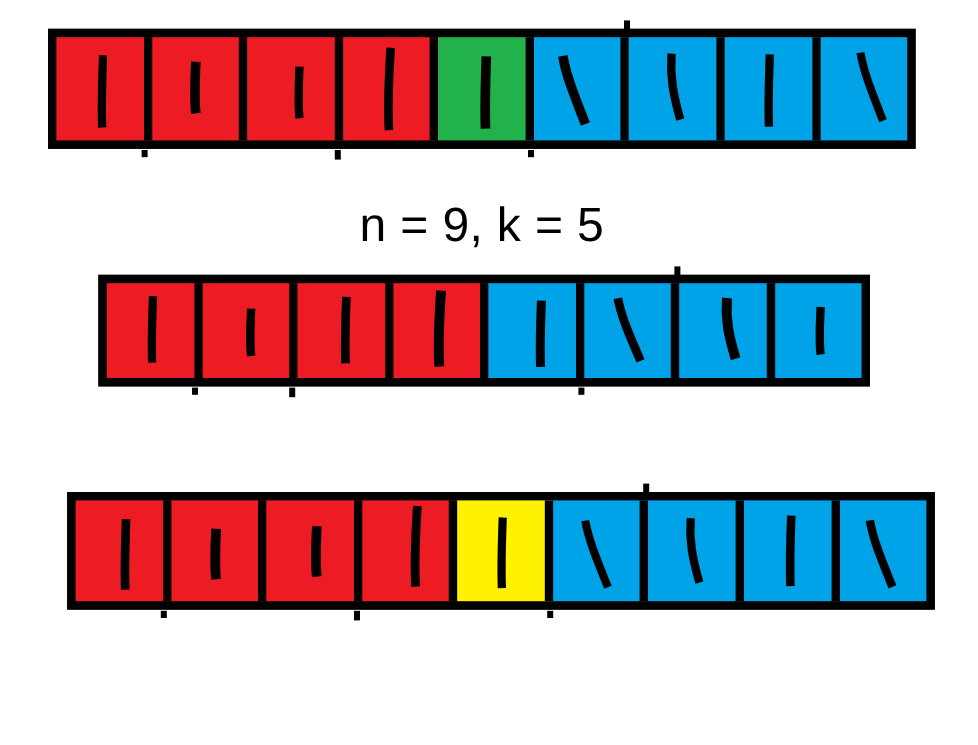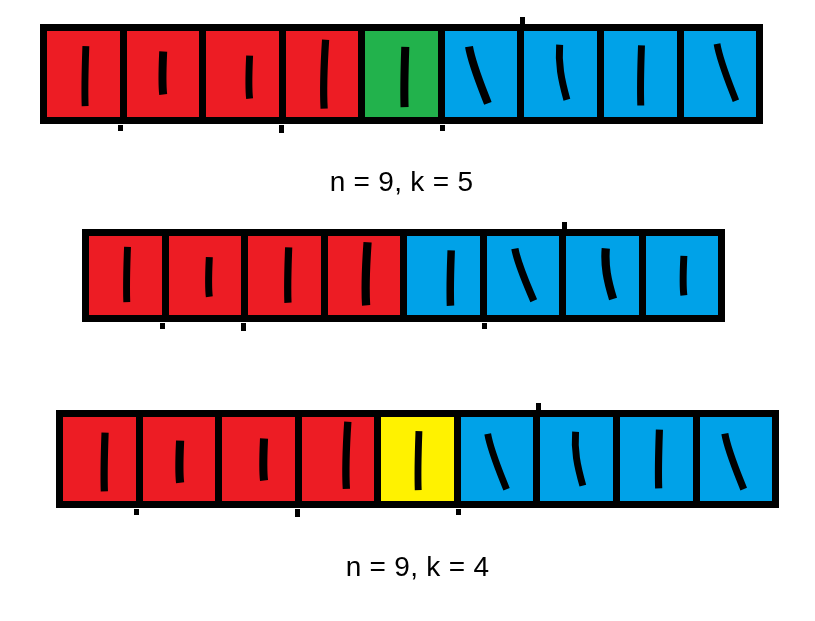--- a/index.html
+++ b/index.html
@@ -50,21 +50,21 @@
     height: 100%;
     display: block;
     overflow: visible;
   }
 
   
   .caption {
     position: absolute;
     text-align: center;
     color: #000000;
-    font-size: 28px;
+    font-size: 40px;
     line-height: 1;
     letter-spacing: 0.3px;
     white-space: nowrap;
   }
 
   
   .tick {
     position: absolute;
     width: 5px;
     background: #000000;
@@ -207,21 +207,20 @@
         <svg viewBox="0 0 100 100" preserveAspectRatio="none">
           <path d="M 56,16 C 55,40 54,62 55,86" fill="none" stroke="#000000" stroke-width="7.16" stroke-linecap="butt" vector-effect="non-scaling-stroke" transform="translate(-1.68,-0.89)"></path>
         </svg>
       </div>
       <div class="cell" style="background: rgb(0, 162, 232);">
         <svg viewBox="0 0 100 100" preserveAspectRatio="none">
           <path d="M 40,18 C 44,38 54,58 66,84" fill="none" stroke="#000000" stroke-width="7.07" stroke-linecap="butt" vector-effect="non-scaling-stroke" transform="translate(-5.76,1.80)"></path>
         </svg>
       </div>
     </div>
-  <div class="caption" id="caption-3" style="left: 56px; top: 553px; width: 723px;">n = 9, k = 4</div>
 
 <div class="tick" style="left: 118px; height: 6px; top: 125px;"></div>
     <div class="tick" style="left: 279px; height: 8px; top: 125px;"></div>
     <div class="tick" style="left: 440px; height: 6px; top: 125px;"></div>
     <div class="tick" style="left: 520px; height: 8px; top: 17px;"></div>
     <div class="tick" style="left: 160px; height: 6px; top: 323px;"></div>
     <div class="tick" style="left: 241px; height: 8px; top: 323px;"></div>
     <div class="tick" style="left: 482px; height: 6px; top: 323px;"></div>
     <div class="tick" style="left: 562px; height: 8px; top: 222px;"></div>
     <div class="tick" style="left: 134px; height: 6px; top: 509px;"></div>

